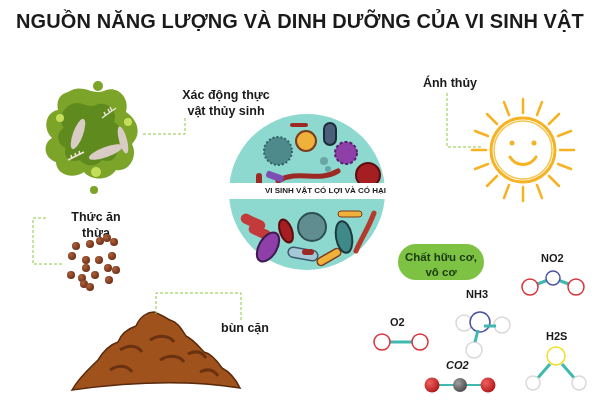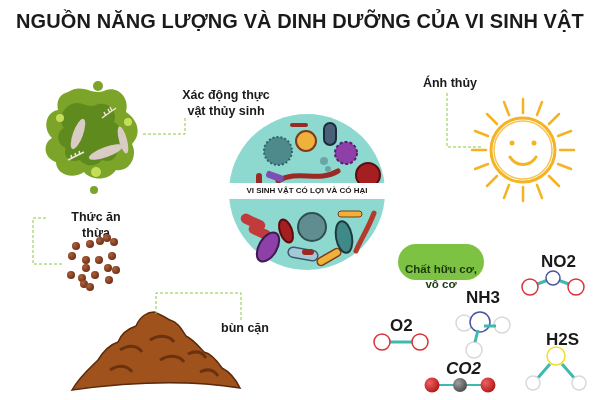--- a/index.html
+++ b/index.html
@@ -1,23 +1,23 @@
 <!DOCTYPE html>
 <html><head>
 <meta charset="utf-8">
 <style>
   html, body { margin:0; padding:0; background:#ffffff; }
   body { width:600px; height:400px; position:relative; overflow:hidden; font-family:"Liberation Sans", sans-serif; color:#1a1a1a; }
   .abs { position:absolute; }
   .title { left:0; top:10px; width:600px; text-align:center; font-weight:bold; font-size:20px; letter-spacing:0.1px; }
   .label { font-weight:bold; font-size:12.5px; line-height:16px; text-align:center; }
   svg { position:absolute; overflow:visible; }
-  .banner { left:228px; top:183px; width:158px; height:16px; background:#ffffff; font-size:8px; font-weight:bold; text-align:center; line-height:16px; }
-  .pill { left:398px; top:244px; width:86px; height:36px; border-radius:18px; background:#7dc242; font-size:11.5px; font-weight:bold; line-height:15px; text-align:center; padding-top:18px; box-sizing:border-box; color:#1a3a10; }
-  .mol-label { font-weight:bold; font-size:17px; }
+  .banner { left:228px; top:183px; width:158px; height:16px; background:#ffffff; font-size:8px; font-weight:bold; text-align:right; line-height:16px; }
+  .pill { left:398px; top:244px; width:86px; height:36px; border-radius:18px; background:#7dc242; font-size:11.5px; font-weight:bold; line-height:15px; text-align:center; padding-top:6px; box-sizing:border-box; color:#1a3a10; }
+  .mol-label { font-weight:bold; font-size:11px; }
 </style>
 </head>
 <body>
 
 <div class="abs title">NGUỒN NĂNG LƯỢNG VÀ DINH DƯỠNG CỦA VI SINH VẬT</div>
 
 <svg style="left:38px;top:82px;" width="110" height="110" viewBox="0 0 110 110">
   <path d="M30 10 C45 0 55 15 68 8 C80 4 92 16 88 30 C100 38 104 52 94 62 C100 74 92 90 78 88 C70 100 52 98 46 90 C34 98 18 92 18 80 C6 76 4 62 14 56 C4 46 8 30 20 28 C18 18 22 12 30 10 Z" fill="#7ba428"></path>
   <path d="M34 22 C44 18 50 28 60 22 C72 20 80 30 76 40 C86 46 86 58 78 64 C82 74 74 82 64 78 C58 86 46 84 42 78 C32 82 24 74 28 66 C18 62 18 50 26 46 C20 38 24 26 34 22 Z" fill="#5f8a1e"></path>
   <ellipse cx="40" cy="52" rx="16" ry="5" transform="rotate(-70 40 52)" fill="#d8ccc4"></ellipse>

